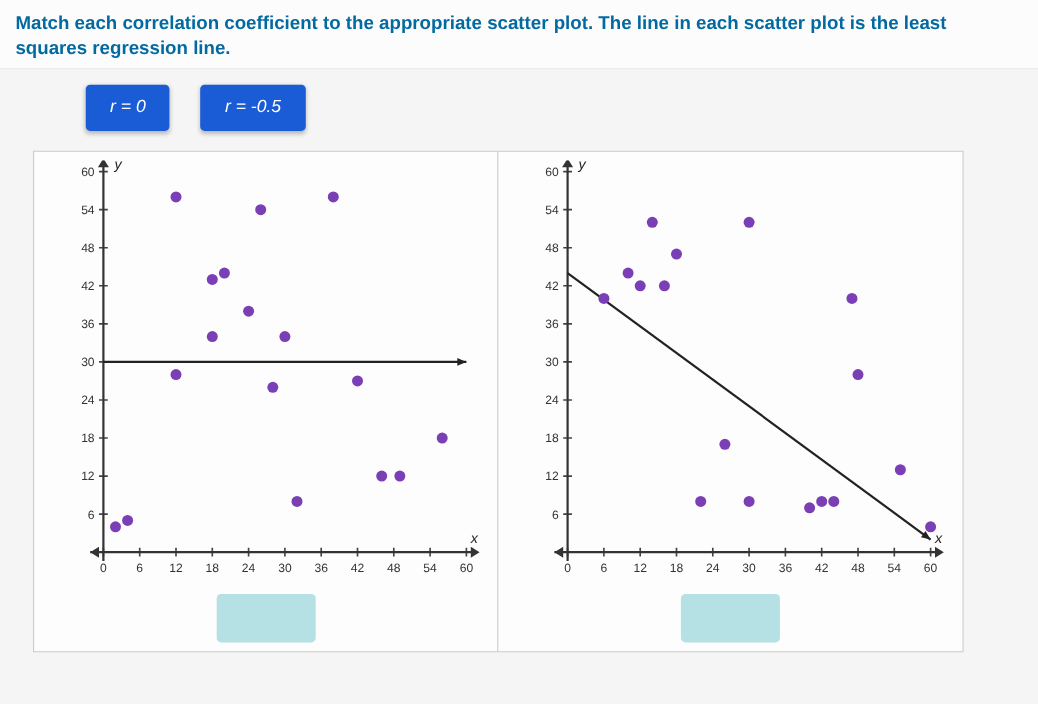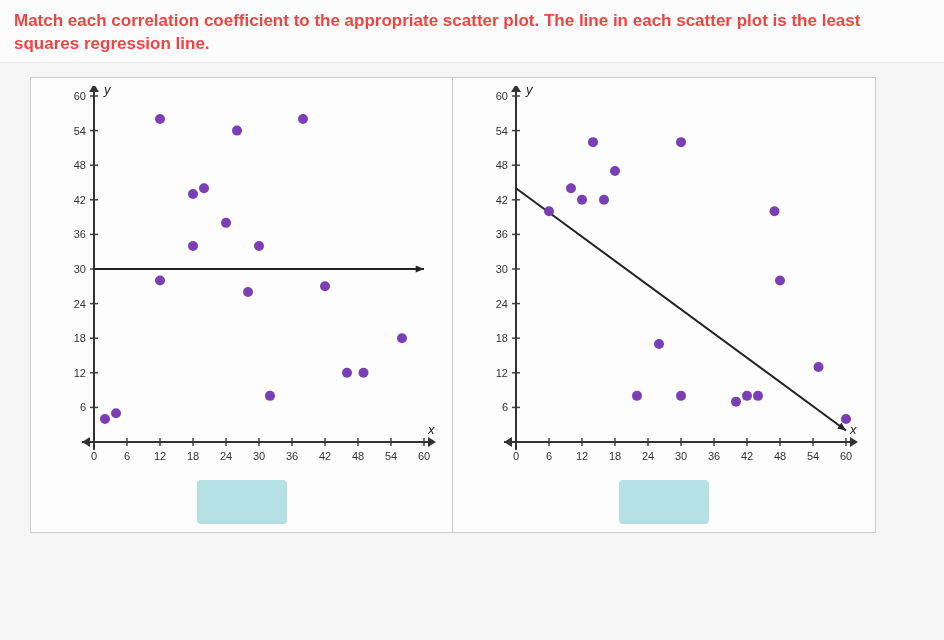--- a/index.html
+++ b/index.html
@@ -11,21 +11,21 @@
       overflow: hidden;
     }
     .question-area {
       background: #fcfcfc;
       padding: 10px 14px 6px 14px;
       border-bottom: 1px solid #e8e8e8;
     }
     .question-text {
       font-size: 17px;
       font-weight: bold;
-      color: #ef4444;
+      color: #0369a1;
       line-height: 1.35;
     }
     .content {
       padding: 14px 30px 0 30px;
     }
     .tokens {
       display: flex;
       gap: 28px;
       margin-left: 48px;
       margin-bottom: 18px;
@@ -68,20 +68,24 @@
     .axis-label { font-size: 13px; fill: #222; font-style: italic; }
   </style>
 </head>
 <body>
 
 <div class="question-area">
   <div class="question-text">Match each correlation coefficient to the appropriate scatter plot. The line in each scatter plot is the least squares regression line.</div>
 </div>
 
 <div class="content">
+  <div class="tokens">
+    <div class="token">r = 0</div>
+    <div class="token">r = -0.5</div>
+  </div>
 
   <div class="plots-row">
     <div class="plot-cell">
       <svg class="chart-svg" id="chart-0" width="400" height="390">
           <line x1="48" y1="321.4" x2="56" y2="321.4" stroke="#444" stroke-width="1.5"></line>
           <text x="44" y="325.4" text-anchor="end" class="tick-label">6</text>
           <line x1="48" y1="286.8" x2="56" y2="286.8" stroke="#444" stroke-width="1.5"></line>
           <text x="44" y="290.8" text-anchor="end" class="tick-label">12</text>
           <line x1="48" y1="252.2" x2="56" y2="252.2" stroke="#444" stroke-width="1.5"></line>
           <text x="44" y="256.2" text-anchor="end" class="tick-label">18</text>

